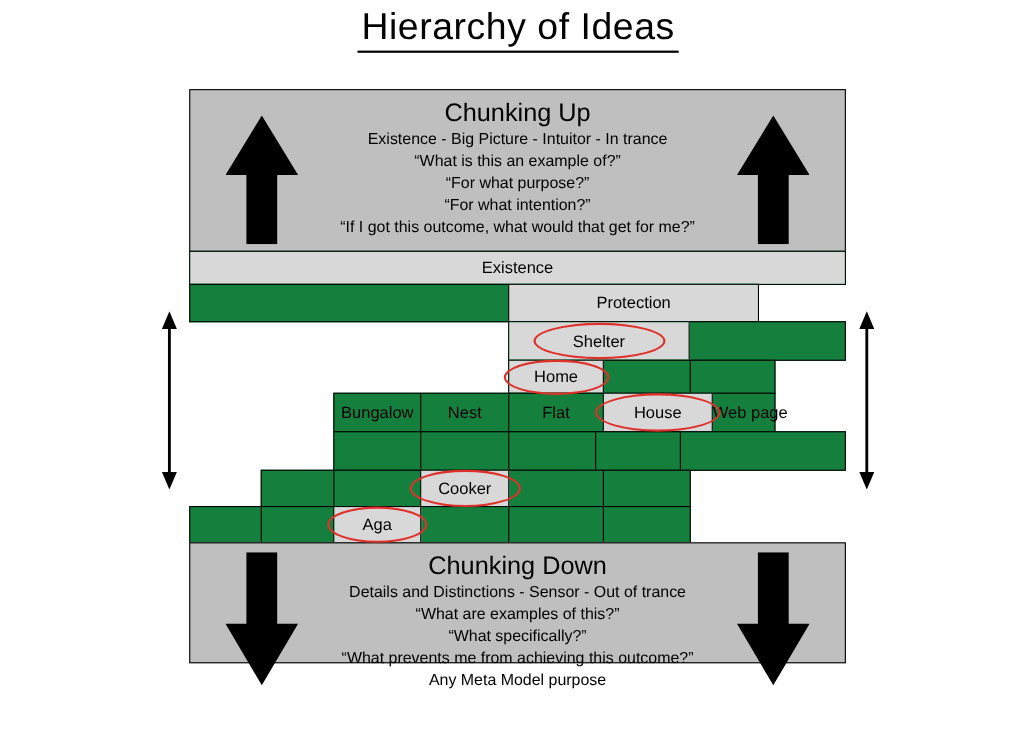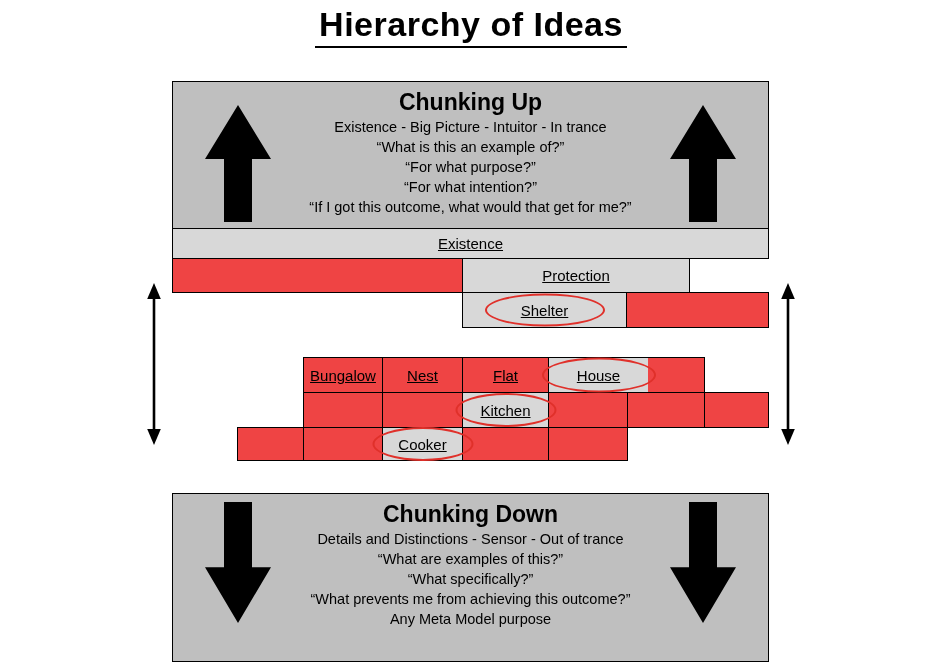--- a/index.html
+++ b/index.html
@@ -3,46 +3,46 @@
 <meta charset="utf-8">
 <style>
   html,body { margin:0; padding:0; background:#ffffff; }
   .canvas {
     position:relative; width:942px; height:666px; background:#ffffff;
     font-family:"Liberation Sans", sans-serif; color:#000; overflow:hidden;
   }
   
   .page-title {
     position:absolute; top:5px; left:0; width:100%;
-    text-align:center; font-size:34px; font-weight:700; margin:0; letter-spacing:0.5px;
+    text-align:center; font-size:34px; font-weight:400; margin:0; letter-spacing:0.5px;
   }
   .page-title .u { border-bottom:2.5px solid #000; padding:0 4px 3px 4px; }
 
   
   .bigbox {
     position:absolute; left:172px; width:597px; box-sizing:border-box;
     background:var(--box-gray,#bfbfbf); border:1.5px solid #000; text-align:center;
   }
   .top-box { top:81px; height:148px; }
-  .bottom-box { top:493px; height:169px; }
-  .bigbox .heading { font-size:23px; font-weight:700; margin:7px 0 1px 0; }
+  .bottom-box { top:493px; height:110px; }
+  .bigbox .heading { font-size:23px; font-weight:400; margin:7px 0 1px 0; }
   .bigbox .line { font-size:14.5px; line-height:20px; font-weight:500; }
 
   
   .block-arrow { position:absolute; width:66px; }
   .block-arrow svg { display:block; width:100%; height:100%; }
   .ba-left { left:32px; }
   .ba-right { right:32px; }
   .top-box .block-arrow { top:23px; height:117px; }
   .bottom-box .block-arrow { top:8px; height:121px; }
 
   
   .row {
     position:absolute; display:flex; box-sizing:border-box;
-    border:1px solid #000; background:#ef4444;text-decoration:underline;
+    border:1px solid #000; background:#15803d;
   }
   .cell {
     position:relative; box-sizing:border-box; border-right:1px solid #000;
     display:flex; align-items:center; justify-content:center;
     font-size:15px; font-weight:500; white-space:nowrap; flex:0 0 auto;
   }
   .cell:last-child { border-right:none; }
   .cell.grow { flex:1 1 auto; }
   .cell.gray { background:var(--cell-gray,#d8d8d8); }
   .cell .lbl { position:relative; z-index:2; }
@@ -106,60 +106,78 @@
   </div>
 
   <div class="row" style="left:462px;top:292px;width:307px;height:36px">
     <div class="cell gray" style="width:164px">
       <span class="lbl">Shelter</span>
       <span class="ellipse el-shelter"></span>
     </div>
     <div class="cell grow"></div>
   </div>
 
+  <div class="row" style="left:462px;top:327px;width:243px;height:31px">
+    <div class="cell gray" style="width:86px">
+      <span class="lbl">Home</span>
+      <span class="ellipse el-home"></span>
+    </div>
+    <div class="cell" style="width:79px"></div>
+    <div class="cell grow"></div>
+  </div>
 
   <div class="row" style="left:303px;top:357px;width:402px;height:36px">
     <div class="cell" style="width:79px">
         <span class="lbl">Bungalow</span>
       </div>
     <div class="cell" style="width:80px">
         <span class="lbl">Nest</span>
       </div>
     <div class="cell" style="width:86px">
         <span class="lbl">Flat</span>
       </div>
     <div class="cell gray" style="width:99px">
       <span class="lbl">House</span>
       <span class="ellipse el-house"></span>
     </div>
+    <div class="cell grow">
+        <span class="lbl">Web page</span>
+      </div>
   </div>
 
   <div class="row" style="left:303px;top:392px;width:466px;height:36px">
     <div class="cell" style="width:79px"></div>
     <div class="cell" style="width:80px"></div>
-    <div class="cell gray" style="width:86px">
-      <span class="lbl">Kitchen</span>
-      <span class="ellipse el-kitchen"></span>
-    </div>
     <div class="cell" style="width:79px"></div>
     <div class="cell" style="width:77px"></div>
     <div class="cell grow"></div>
   </div>
 
   <div class="row" style="left:237px;top:427px;width:391px;height:34px">
     <div class="cell" style="width:66px"></div>
     <div class="cell" style="width:79px"></div>
     <div class="cell gray" style="width:80px">
       <span class="lbl">Cooker</span>
       <span class="ellipse el-cooker"></span>
     </div>
     <div class="cell" style="width:86px"></div>
     <div class="cell grow"></div>
   </div>
 
+  <div class="row" style="left:172px;top:460px;width:456px;height:34px">
+    <div class="cell" style="width:65px"></div>
+    <div class="cell" style="width:66px"></div>
+    <div class="cell gray" style="width:79px">
+      <span class="lbl">Aga</span>
+      <span class="ellipse el-aga"></span>
+    </div>
+    <div class="cell" style="width:80px"></div>
+    <div class="cell" style="width:86px"></div>
+    <div class="cell grow"></div>
+  </div>
 
   <div class="bigbox bottom-box">
     <div class="block-arrow ba-left">
       <svg viewBox="0 0 66 117" preserveAspectRatio="none">
           <path d="M33 117 L66 63 L47 63 L47 0 L19 0 L19 63 L0 63 Z" fill="#000"></path>
         </svg>
     </div>
     <div class="block-arrow ba-right">
       <svg viewBox="0 0 66 117" preserveAspectRatio="none">
           <path d="M33 117 L66 63 L47 63 L47 0 L19 0 L19 63 L0 63 Z" fill="#000"></path>

